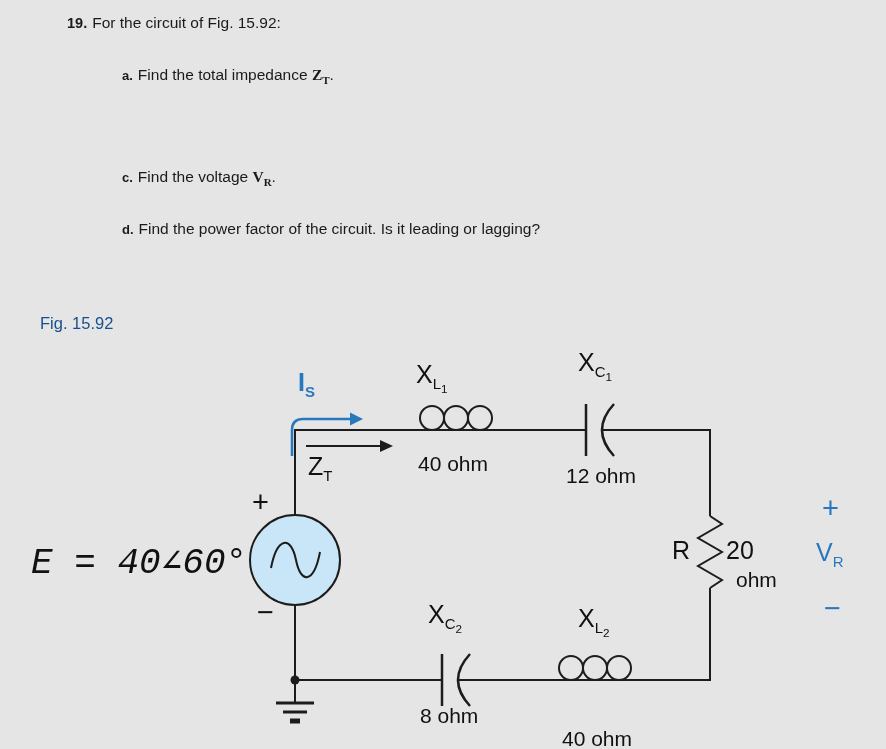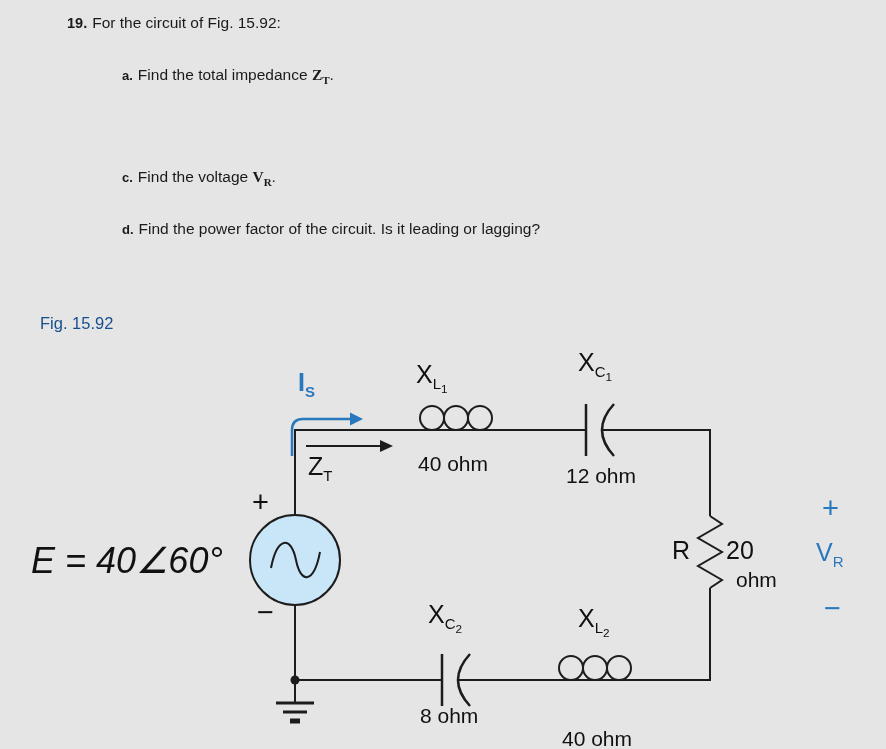--- a/index.html
+++ b/index.html
@@ -30,21 +30,21 @@
   
   .lbl { position:absolute; color:#111; white-space:nowrap; }
   .lbl sub { font-size:0.6em; }
   .lbl sub sub { font-size:0.78em; }
   .comp { font-size:25px; }
   .val  { font-size:21px; }
   .sign { font-size:29px; }
   .blue { color:var(--accent); }
   .bold { font-weight:700; }
   .e-label { left:31px; top:540px; font-size:36px; font-style:italic;
-             font-family:Liberation Sans, sans-serif; }
+             font-family:Liberation Mono, monospace; }
 </style>
 </head>
 <body>
 
 <div class="page">
 
   <div class="problem-head">
     <span class="pnum">19.</span><span>For the circuit of Fig. 15.92:</span>
   </div>
 

